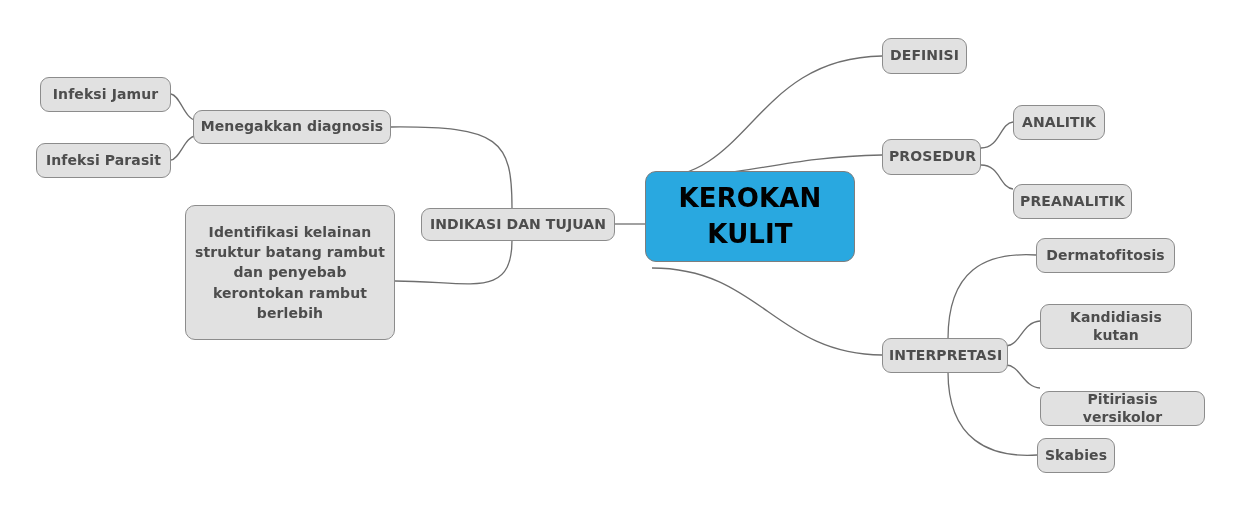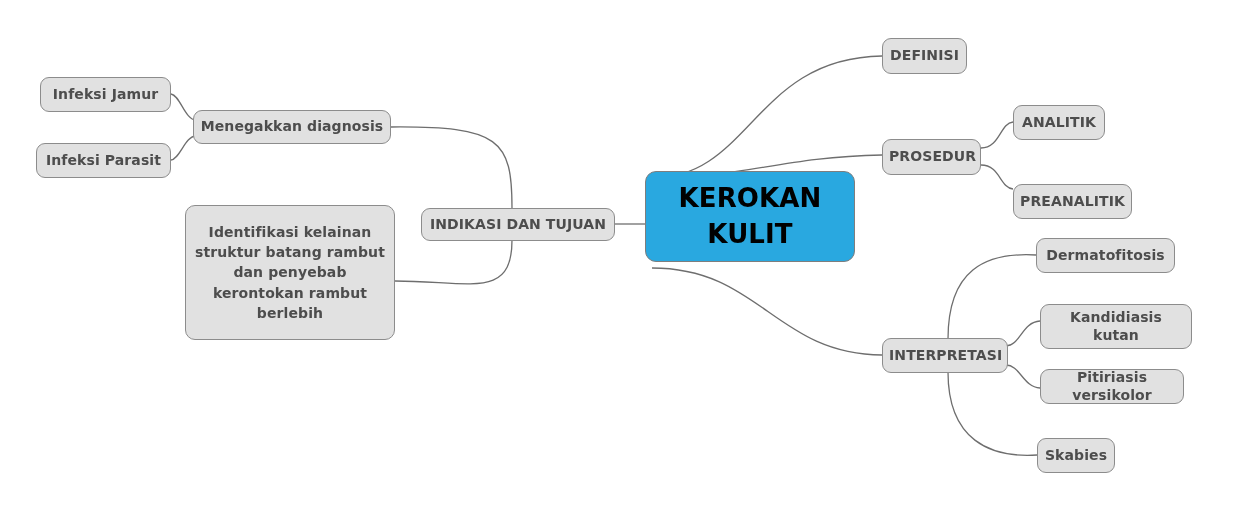--- a/index.html
+++ b/index.html
@@ -119,21 +119,21 @@
 
   <div class="node" style="left:882px; top:338px; width:126px; height:35px;">
     <span>INTERPRETASI</span>
   </div>
   <div class="node" style="left:1036px; top:238px; width:139px; height:35px;">
     <span>Dermatofitosis</span>
   </div>
   <div class="node" style="left:1040px; top:304px; width:152px; height:45px;">
     <span>Kandidiasis kutan</span>
   </div>
-  <div class="node" style="left:1040px; top:369px; width:144px; height:35px;">
+  <div class="node" style="left:1040px; top:391px; width:165px; height:35px;">
     <span>Pitiriasis versikolor</span>
   </div>
   <div class="node" style="left:1037px; top:438px; width:78px; height:35px;">
     <span>Skabies</span>
   </div>
 
   <div class="node" style="left:421px; top:208px; width:194px; height:33px;">
     <span>INDIKASI DAN TUJUAN</span>
   </div>
 

